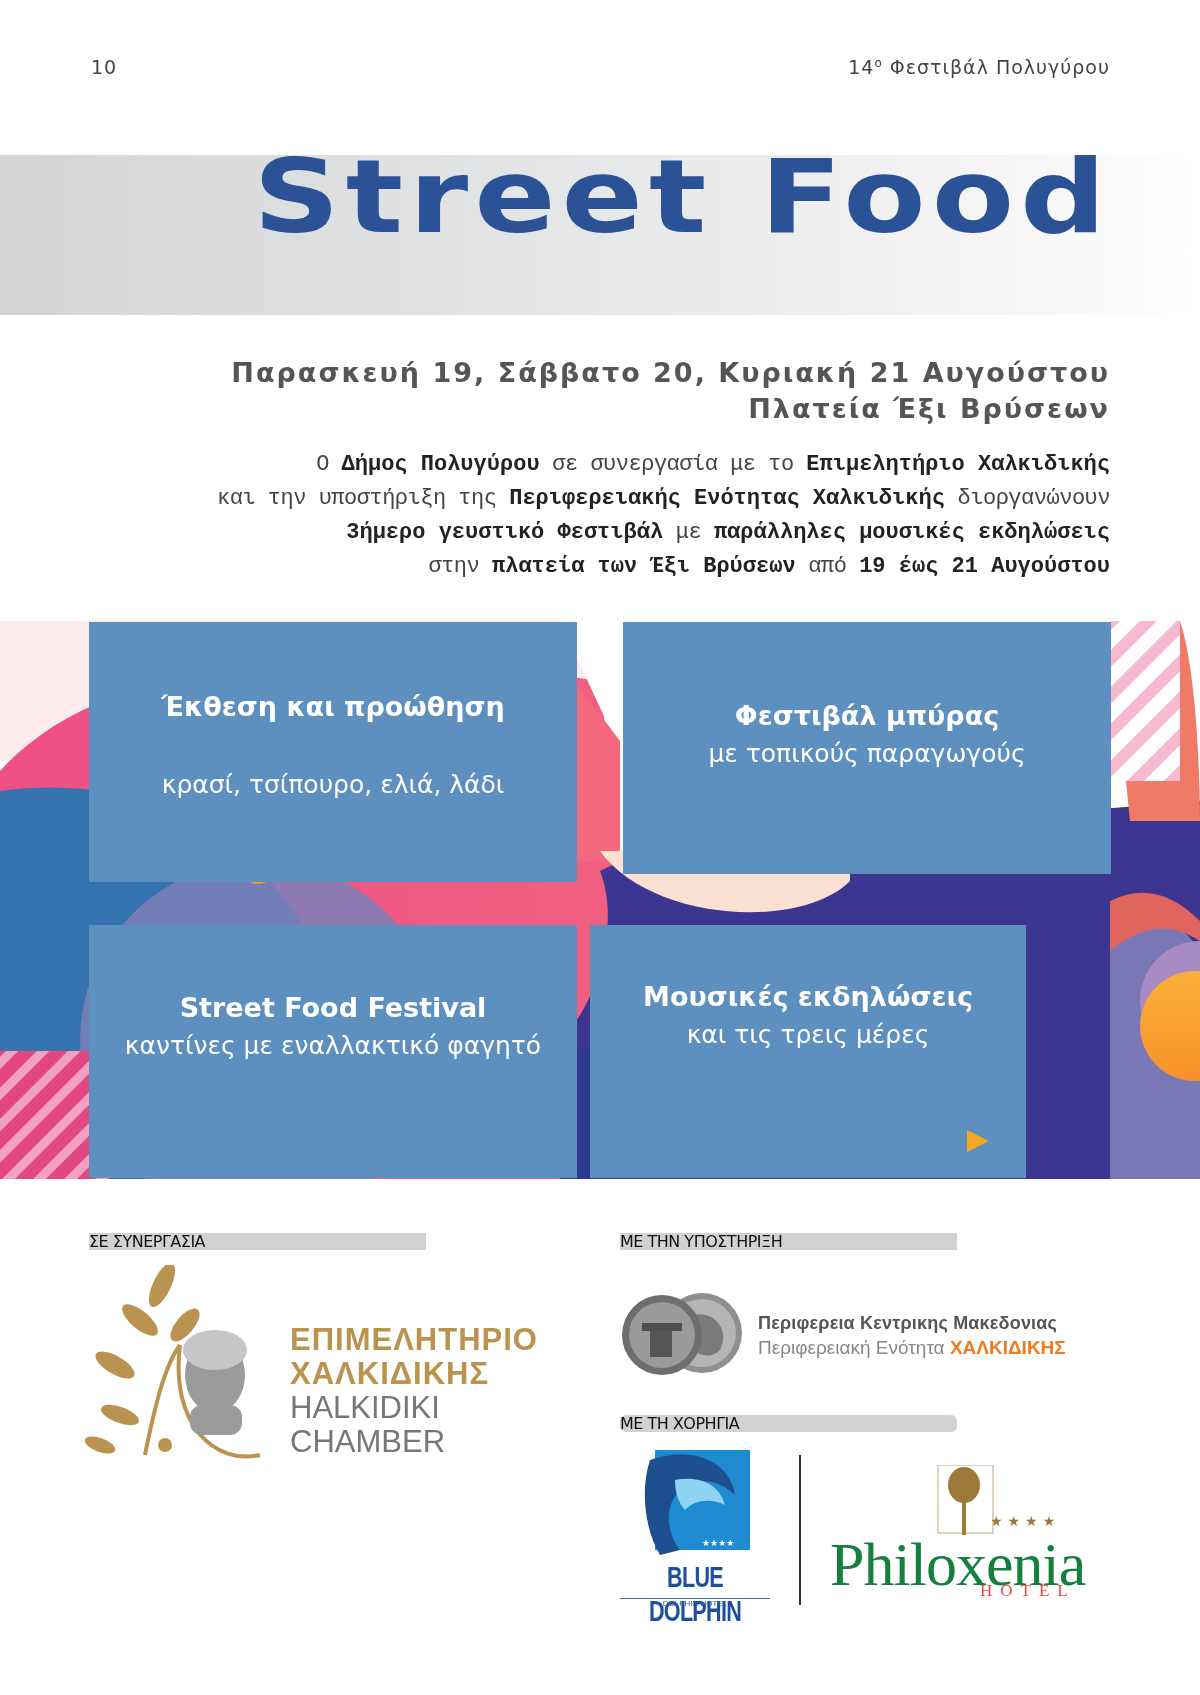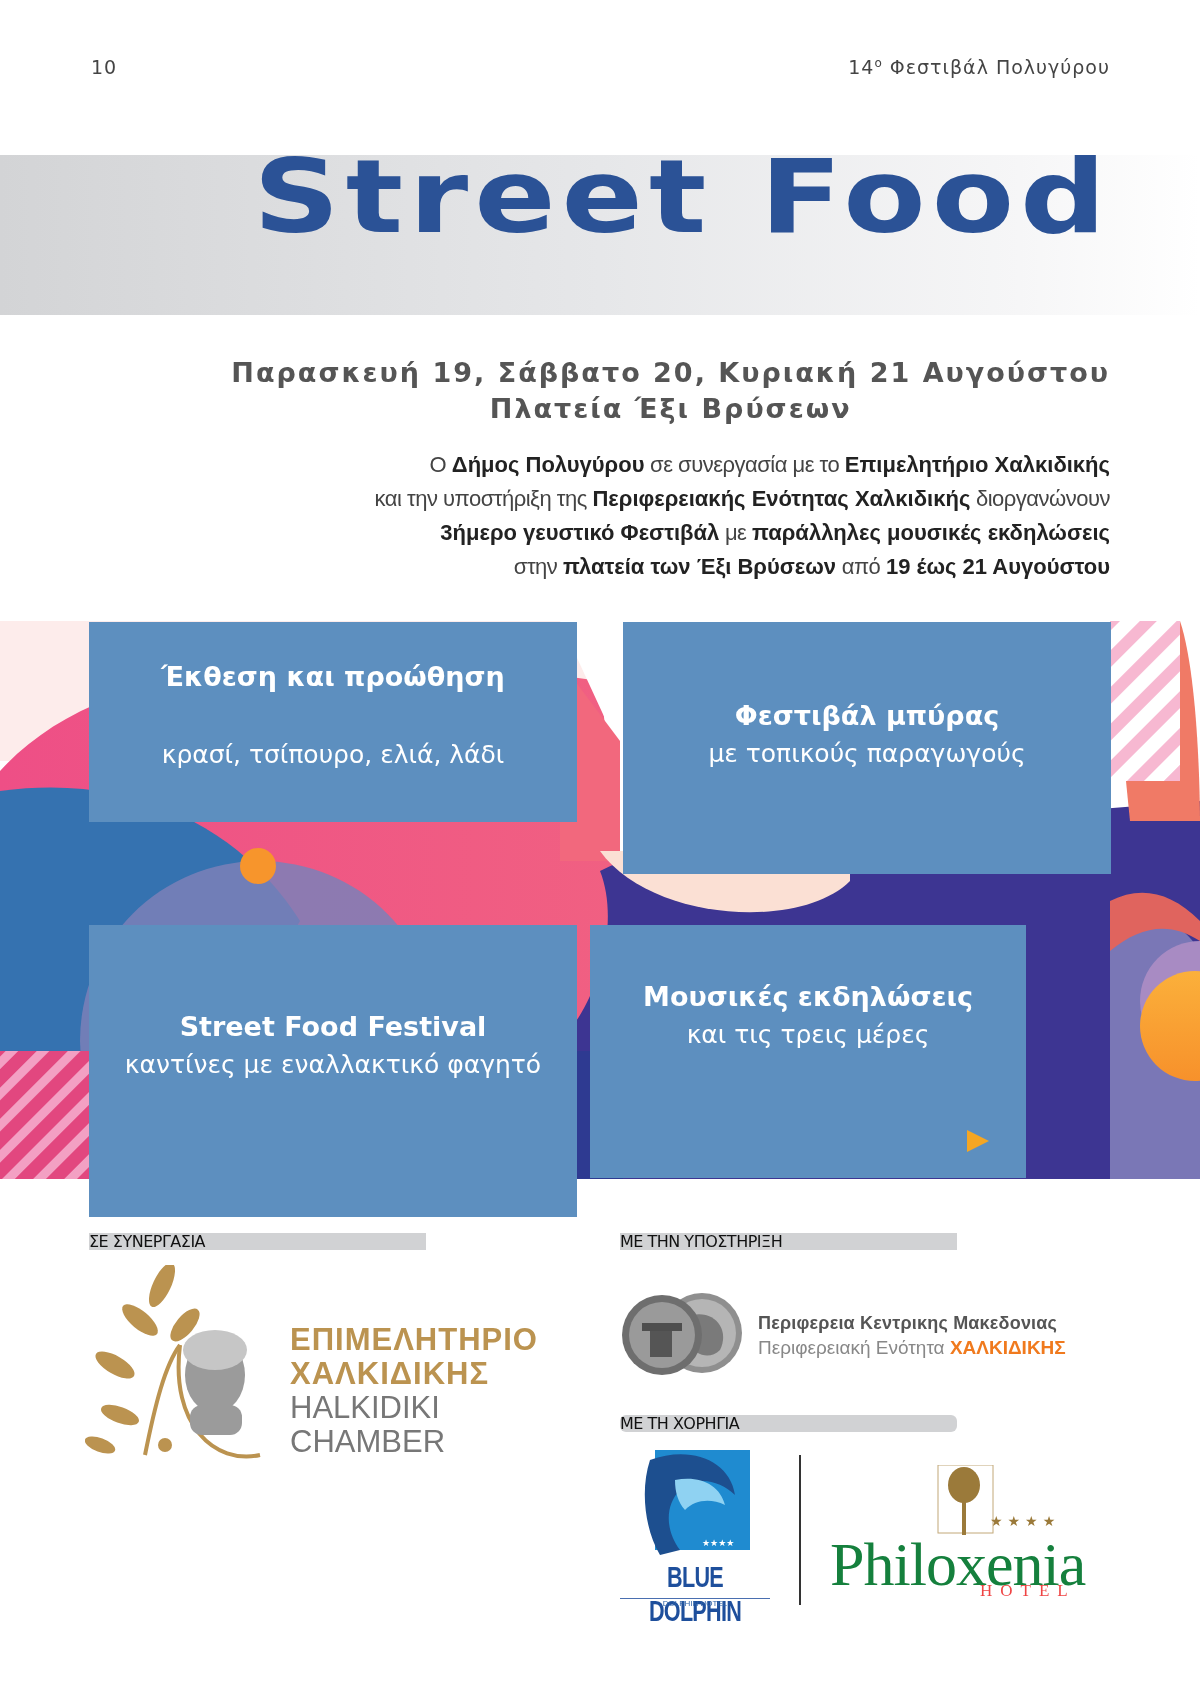--- a/index.html
+++ b/index.html
@@ -8,36 +8,36 @@
 
   .page-number { position: absolute; left: 91px; top: 56px; font-size: 19px; color: #444; letter-spacing: 1px; font-family: "DejaVu Sans", sans-serif; }
   .running-header { position: absolute; right: 90px; top: 56px; font-size: 19px; color: #444; letter-spacing: 1px; font-family: "DejaVu Sans", sans-serif; margin-left: 22px; }
   .running-header sup { font-size: 12px; }
 
   .title-band { position: absolute; left: 0; top: 155px; width: 1200px; height: 160px;
     background: linear-gradient(90deg, #d3d4d6 0%, #e6e7e9 50%, #f6f6f7 85%, #ffffff 100%); }
   .title { position: absolute; right: 88px; top: 128px; font-family: "DejaVu Sans", sans-serif; font-weight: bold;
     font-size: 120px; color: #2b5296; letter-spacing: 6px; line-height: 1; transform: scaleY(0.85); transform-origin: bottom right; }
 
-  .dates { position: absolute; right: 90px; top: 355px; text-align: center; font-size: 27px; color: #555; letter-spacing: 2px; line-height: 36px; font-weight: bold; font-family: "DejaVu Sans", sans-serif; }
+  .dates { position: absolute; right: 90px; top: 355px; text-align: right; font-size: 27px; color: #555; letter-spacing: 2px; line-height: 36px; font-weight: bold; font-family: "DejaVu Sans", sans-serif; }
   .dates .l2 { font-weight: bold; }
 
-  .intro { position: absolute; right: 90px; top: 448px; text-align: right; font-family: Liberation Sans, sans-serif; font-size: 22px; line-height: 34px; color: #222; }
+  .intro { position: absolute; right: 90px; top: 448px; text-align: right; font-family: Liberation Mono, monospace; font-size: 22px; line-height: 34px; color: #222; }
   .intro .light { font-weight: normal; color: #444; letter-spacing: -0.5px; }
   .intro .b { font-weight: bold; color: #222; }
 
   .art { position: absolute; left: 0; top: 621px; width: 1200px; height: 558px; overflow: hidden; }
   .art svg { position: absolute; left: 0; top: 0; }
 
   .box { position: absolute; background: #5d8fbf; color: #fff; display: flex; flex-direction: column; align-items: center; justify-content: center; text-align: center; font-family: "DejaVu Sans", sans-serif; }
   .box .h { font-weight: bold; font-size: 27px; line-height: 38px; }
   .box .s { font-size: 25px; line-height: 38px; font-weight: normal; }
-  .box1 { left: 89px; top: 622px; width: 488px; height: 200px; padding-bottom: 12px; gap: 40px; }
+  .box1 { left: 89px; top: 622px; width: 488px; height: 260px; padding-bottom: 12px; gap: 40px; }
   .box2 { left: 623px; top: 622px; width: 488px; height: 252px; padding-bottom: 27px; }
-  .box3 { left: 89px; top: 925px; width: 488px; height: 292px; padding-bottom: 50px; }
+  .box3 { left: 89px; top: 925px; width: 488px; height: 253px; padding-bottom: 50px; }
   .box4 { left: 590px; top: 925px; width: 436px; height: 253px; padding-bottom: 72px; }
   .play-icon { position: absolute; right: 37px; bottom: 26px; width: 0; height: 0; border-top: 11px solid transparent; border-bottom: 11px solid transparent; border-left: 22px solid #f5a623; }
 
   .sec-label { position: absolute; height: 17px; background: #d1d2d4; font-family: "DejaVu Sans", sans-serif; font-size: 16px; line-height: 17px; color: #111; padding-left: 0; letter-spacing: -0.5px; }
   .sec1 { left: 89px; top: 1233px; width: 337px; }
   .sec2 { left: 620px; top: 1233px; width: 337px; }
   .sec3 { left: 620px; top: 1415px; width: 337px; border-radius: 6px; }
 
   .chamber { position: absolute; left: 85px; top: 1265px; width: 480px; height: 210px; }
   .chamber-text { position: absolute; left: 205px; top: 58px; font-family: "Liberation Sans", sans-serif; line-height: 34px; }

